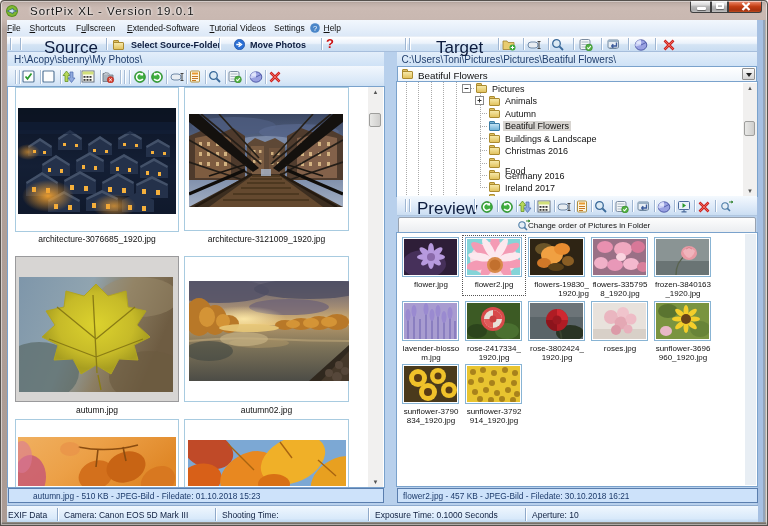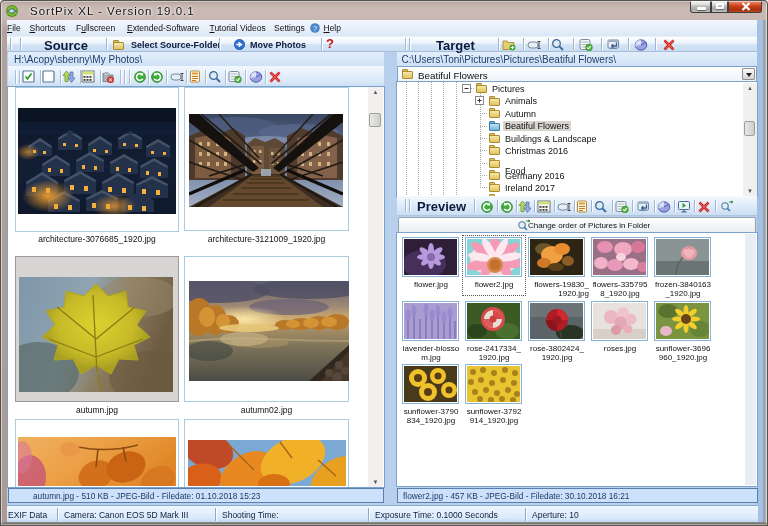--- a/index.html
+++ b/index.html
@@ -17,21 +17,21 @@
 #b-cls { left:38px; width:34px; border-radius:0 0 3px 0;
   background:linear-gradient(180deg,#edA492 0%,#d95f38 35%,#c13d14 55%,#a8310e 85%,#bc4e22 100%); box-shadow:inset 0 1px 0 rgba(255,255,255,.45); }
 #client { left:7px; top:20px; width:751px; height:502px; background:#b8d0ec; z-index:1;}
 #rframe { left:757px; top:20px; width:11px; height:502px; background:linear-gradient(90deg,#a6c0e2 0 6px,#93a4ba 6px 8px,#b4b0aa 8px); z-index:2;}
 #menubar { left:7px; top:20px; width:750px; height:16px; background:linear-gradient(180deg,#f2f7fd,#dce8f7); font-size:8.5px; color:#111; z-index:3;}
 #menubar span { position:absolute; top:3px; white-space:nowrap;}
 u { text-decoration:underline; }
 #hdr { left:7px; top:36px; width:750px; height:16px; background:linear-gradient(180deg,#fefeff 0%,#eaf2fb 45%,#d4e4f4 55%,#c9ddf2 100%); border-top:1px solid #e8eef6; border-bottom:1px solid #a6bedc; z-index:3; }
 .vsep { position:absolute; width:1px; background:#9fb6d2; box-shadow:1px 0 0 #fff; z-index:4;}
 .hsep { top:38px; height:12px; }
-.big { font-weight:bold; font-size:13px; color:#0c1b3d; z-index:4;}
+.big { font-weight:normal; font-size:17px; color:#0c1b3d; z-index:4;}
 .pathbar { height:14px; background:linear-gradient(180deg,#e3eefa,#cfe2f6); font-size:10px; color:#23406e; z-index:3; padding:2px 0 0 6px; }
 #iconbar { left:8px; top:66px; width:376px; height:21px; background:linear-gradient(180deg,#f2f7fd,#d8e7f7 80%,#cde0f4); z-index:3; border-bottom:1px solid #b6cce4;}
 .isep { position:absolute; width:1px; height:14px; background:#a8bdd6; box-shadow:1px 0 0 #fff; z-index:4; }
 .white { background:#fff; box-shadow:0 0 0 1px #7aa2cc; z-index:3; }
 .cell { position:absolute; background:#fff; border:1px solid #a8cbe0; z-index:4; }
 .clabel { position:absolute; font-size:8.5px; color:#111; text-align:center; z-index:5;}
 .ph { position:absolute; z-index:5; overflow:hidden;}
 .sb { position:absolute; background:#f1f0ef; z-index:5; }
 .sbthumb { position:absolute; left:1px; background:linear-gradient(90deg,#e8e8e6,#cfcecc); border:1px solid #9e9e9c; border-radius:2px; }
 .sbarr { position:absolute; left:0; width:100%; text-align:center; color:#555; font-size:6px; }

